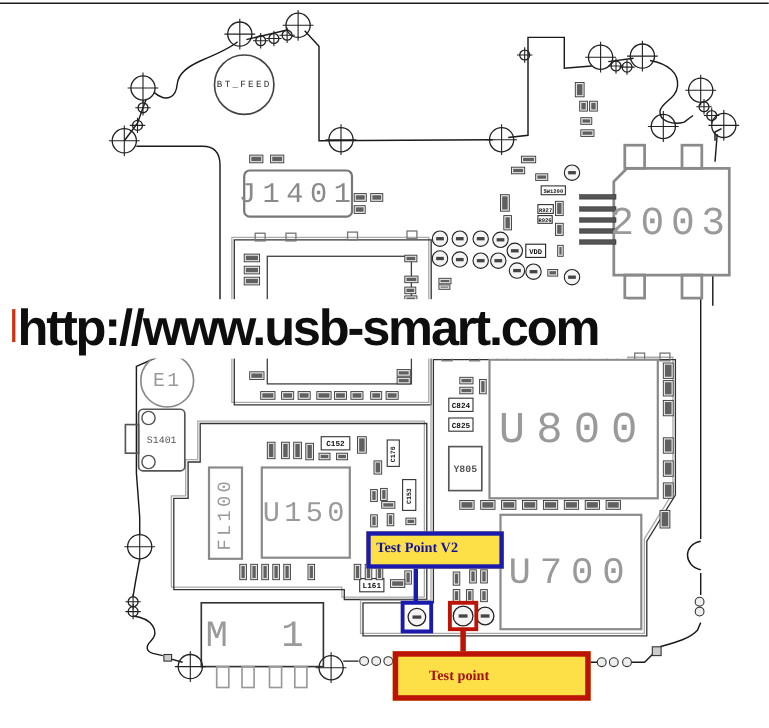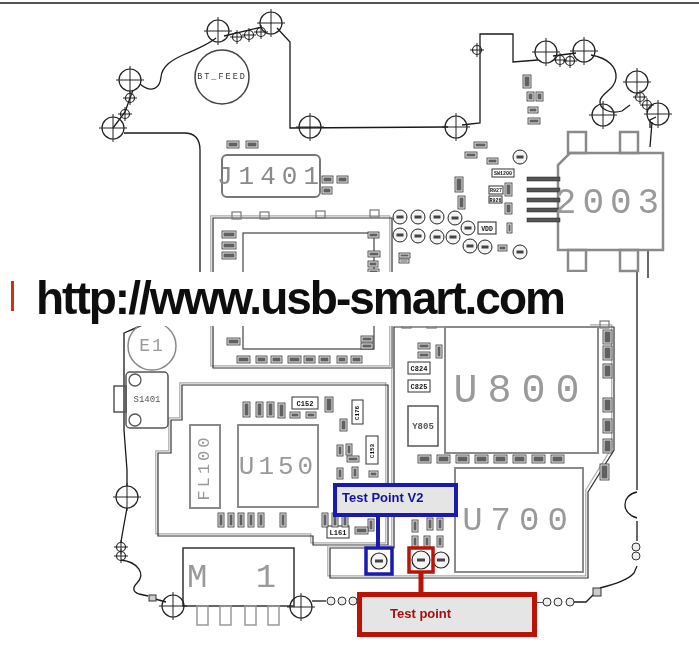--- a/index.html
+++ b/index.html
@@ -1,23 +1,23 @@
 <!DOCTYPE html>
 <html><head>
 <meta charset="utf-8">
 <style>
   html,body{margin:0;padding:0;background:#fff;}
   #stage{position:relative;width:699px;height:662px;background:#ffffff;overflow:hidden;
          font-family:"Liberation Sans",sans-serif;}
   #pcb{position:absolute;left:0;top:0;}
-  #wm-band{position:absolute;left:0;top:272px;width:570px;height:54px;background:#ffffff;margin-left:20px;}
+  #wm-band{position:absolute;left:0;top:272px;width:570px;height:54px;background:#ffffff;}
   #wm-text{font-family:"Liberation Sans",sans-serif;font-weight:bold;font-size:46px;
            letter-spacing:-2px;color:#0e0e0e;margin-left:16px;line-height:53px;white-space:nowrap;}
   #wm-tick{position:absolute;left:11px;top:281px;width:3px;height:30px;background:#cc3311;}
-  .callout{position:absolute;background:#e5e5e5;font-family:Liberation Sans, sans-serif;
+  .callout{position:absolute;background:#fde047;font-family:Liberation Serif, serif;
            font-weight:bold;font-size:13px;box-sizing:content-box;}
   #callout-blue{left:333px;top:483px;width:112px;height:23px;border:4px solid #1a1aae;
                 color:#12129e;padding:3px 0 0 5px;}
   #callout-red{left:357px;top:592px;width:127px;height:26px;border:5px solid #bb1406;
                color:#a31010;padding:9px 15px 0 28px;}
 </style>
 </head>
 <body>
 
 <div id="stage">

